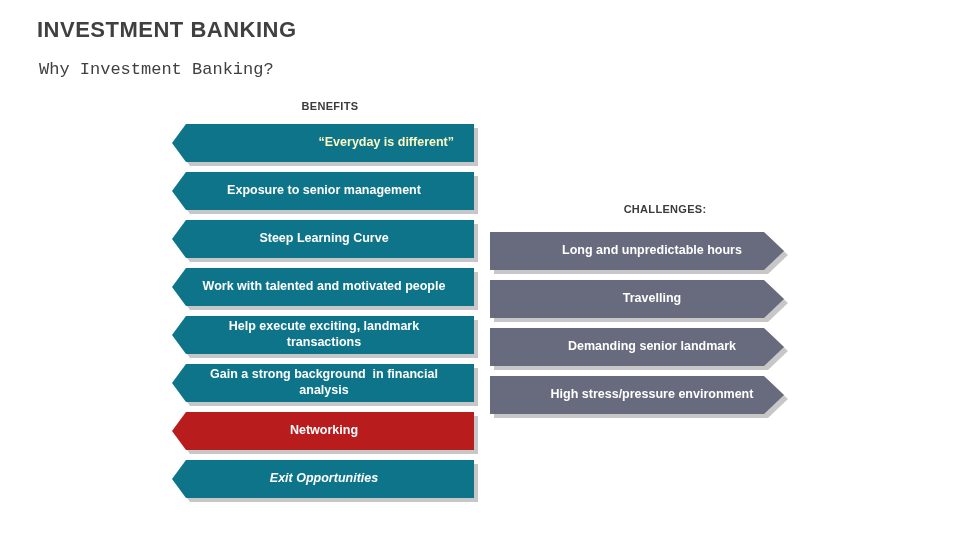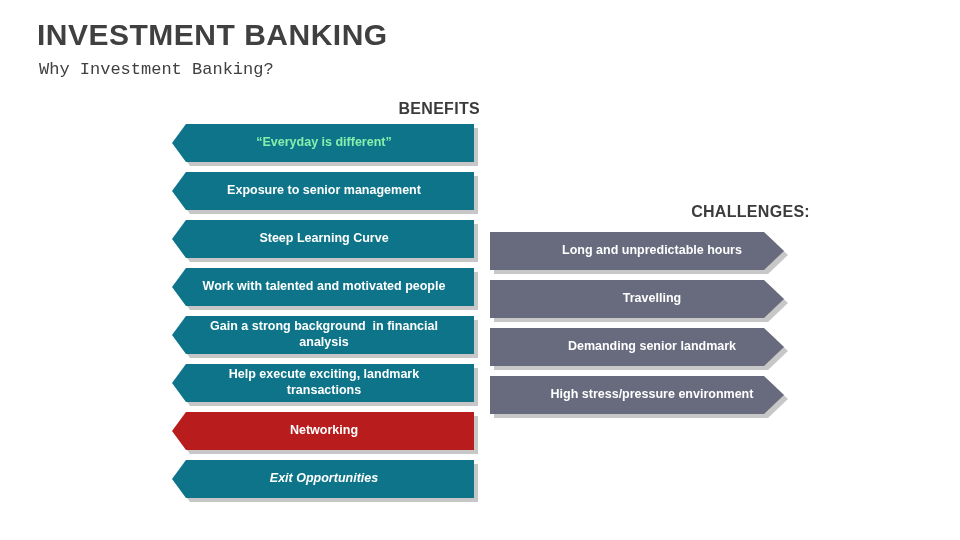--- a/index.html
+++ b/index.html
@@ -14,46 +14,46 @@
     font-family: "Liberation Sans", sans-serif;
     overflow: hidden;
     position: relative;
   }
 
   
   #slide-title {
     position: absolute;
     left: 37px;
     top: 18px;
-    font-size: 30px;
+    font-size: 22px;
     font-weight: bold;
     letter-spacing: 0.5px;
     color: #404040;
     line-height: 1.1;
     white-space: nowrap;
   }
   #slide-subtitle {
     position: absolute;
     left: 39px;
     top: 60px;
     font-size: 17px;
     font-weight: normal;
     color: #404040;
     line-height: 1.2;
     white-space: nowrap;
   }
 
   
   .column-heading {
     position: absolute;
-    font-size: 16px;
+    font-size: 11px;
     font-weight: bold;
     color: #3b3b3b;
     letter-spacing: 0.3px;
-    text-align: right;
+    text-align: center;
     white-space: nowrap;
   }
   #benefits-heading {
     left: 180px;
     top: 100px;
     width: 300px;
   }
   #challenges-heading {
     left: 520px;
     top: 203px;
@@ -145,21 +145,21 @@
 <div id="slide-subtitle" style="color: rgb(64, 64, 64); font-family: Liberation Mono, monospace;">Why Investment Banking?</div>
 
 <div id="benefits-heading" class="column-heading">BENEFITS</div>
 
 <div id="challenges-heading" class="column-heading">CHALLENGES:</div>
 
 <div id="benefits-column">
     <div class="arrow-row benefit">
       <div class="arrow-shadow"></div>
       <div class="arrow-shape" style="background: rgb(13, 116, 137);">
-        <div class="arrow-label" style="color: #86efac;">“Everyday is different”</div>
+        <div class="arrow-label" style="color: #fef9c3; text-align: right;">“Everyday is different”</div>
       </div>
     </div>
     <div class="arrow-row benefit">
       <div class="arrow-shadow"></div>
       <div class="arrow-shape" style="background: rgb(13, 116, 137);">
         <div class="arrow-label" style="color: rgb(255, 255, 255);">Exposure to senior management</div>
       </div>
     </div>
     <div class="arrow-row benefit">
       <div class="arrow-shadow"></div>
@@ -169,27 +169,27 @@
     </div>
     <div class="arrow-row benefit">
       <div class="arrow-shadow"></div>
       <div class="arrow-shape" style="background: rgb(13, 116, 137);">
         <div class="arrow-label" style="color: rgb(255, 255, 255);">Work with talented and motivated people</div>
       </div>
     </div>
     <div class="arrow-row benefit">
       <div class="arrow-shadow"></div>
       <div class="arrow-shape" style="background: rgb(13, 116, 137);">
+        <div class="arrow-label" style="color: rgb(255, 255, 255);">Help execute exciting, landmark transactions</div>
+      </div>
+    </div>
+    <div class="arrow-row benefit">
+      <div class="arrow-shadow"></div>
+      <div class="arrow-shape" style="background: rgb(13, 116, 137);">
         <div class="arrow-label" style="color: rgb(255, 255, 255);">Gain a strong background  in financial analysis</div>
-      </div>
-    </div>
-    <div class="arrow-row benefit">
-      <div class="arrow-shadow"></div>
-      <div class="arrow-shape" style="background: rgb(13, 116, 137);">
-        <div class="arrow-label" style="color: rgb(255, 255, 255);">Help execute exciting, landmark transactions</div>
       </div>
     </div>
     <div class="arrow-row benefit">
       <div class="arrow-shadow"></div>
       <div class="arrow-shape" style="background: #b91c1c;">
         <div class="arrow-label" style="color: rgb(255, 255, 255);">Networking</div>
       </div>
     </div>
     <div class="arrow-row benefit">
       <div class="arrow-shadow"></div>

